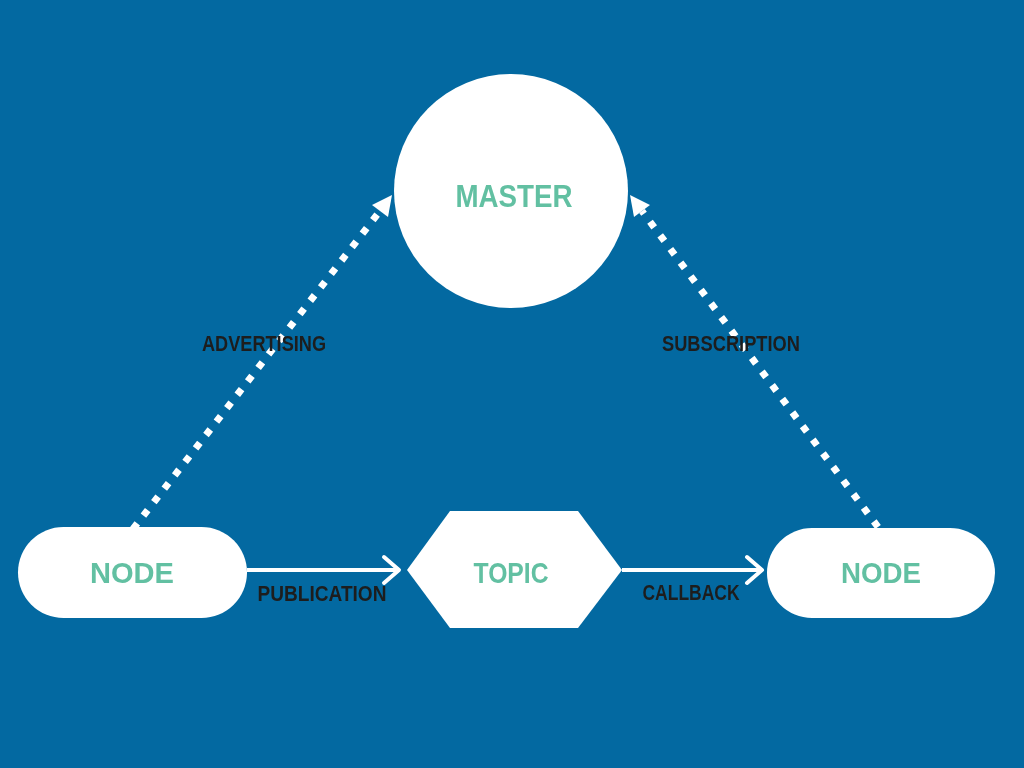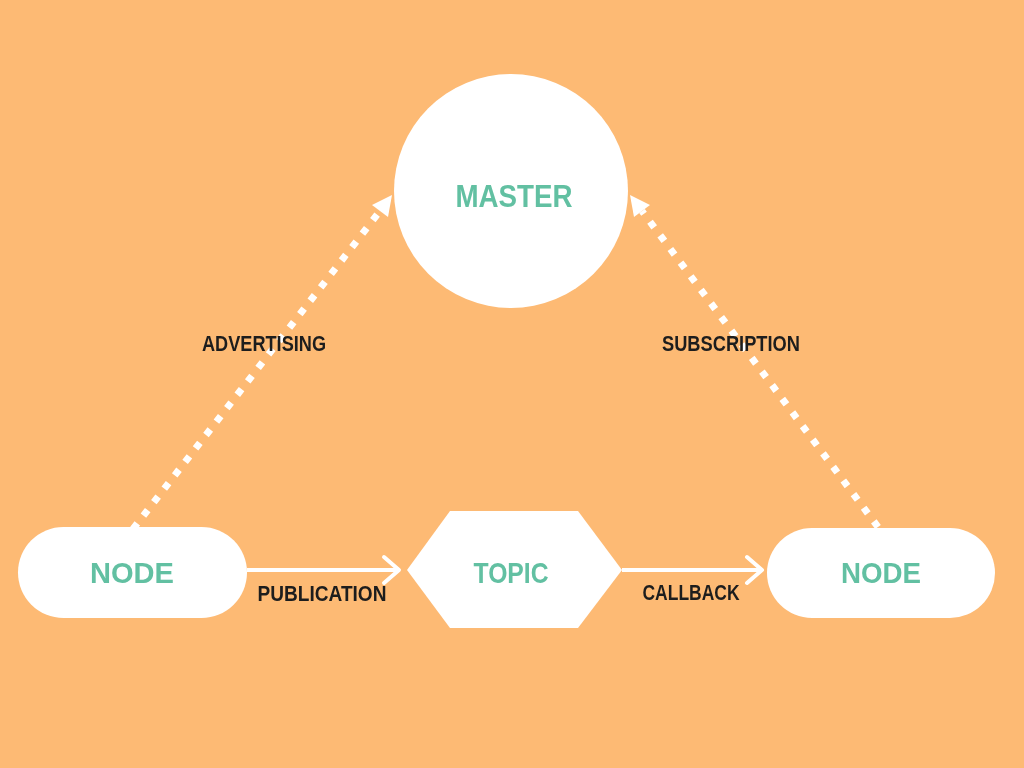--- a/index.html
+++ b/index.html
@@ -4,21 +4,21 @@
 <style>
   html, body {
     margin: 0;
     padding: 0;
     background: #d4d4d4;
   }
   .stage {
     position: relative;
     width: 1024px;
     height: 768px;
-    background: #fdba74;
+    background: #0369a1;
     overflow: hidden;
     font-family: "Liberation Sans", sans-serif;
   }
   svg { display: block; }
 
   .shape         { fill: #ffffff; }
   .solid-line    { stroke: #ffffff; stroke-width: 4; fill: none; }
   .chevron       { stroke: #ffffff; stroke-width: 4; fill: none;
                    stroke-linecap: round; stroke-linejoin: round; }
   .dotted-line   { stroke: #ffffff; stroke-width: 7; fill: none;

